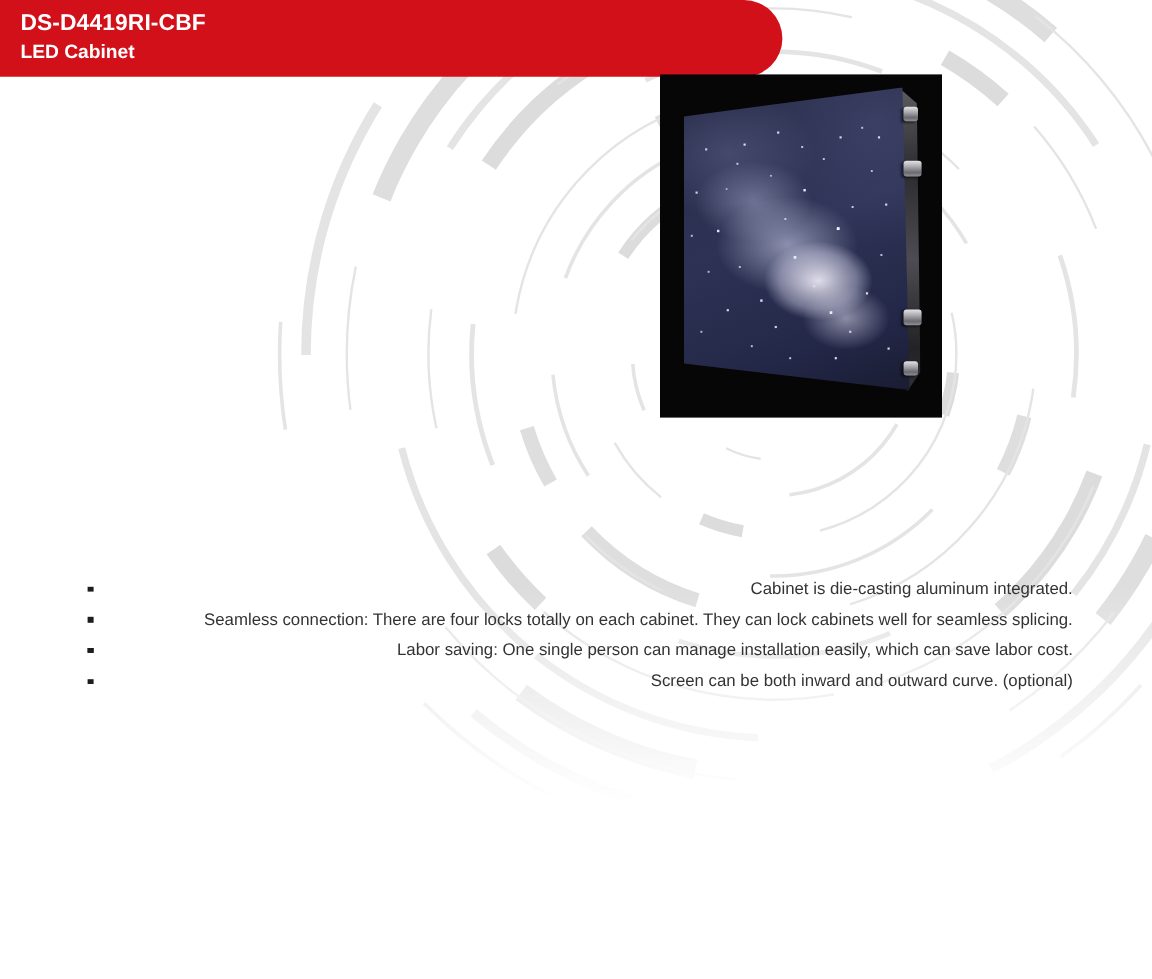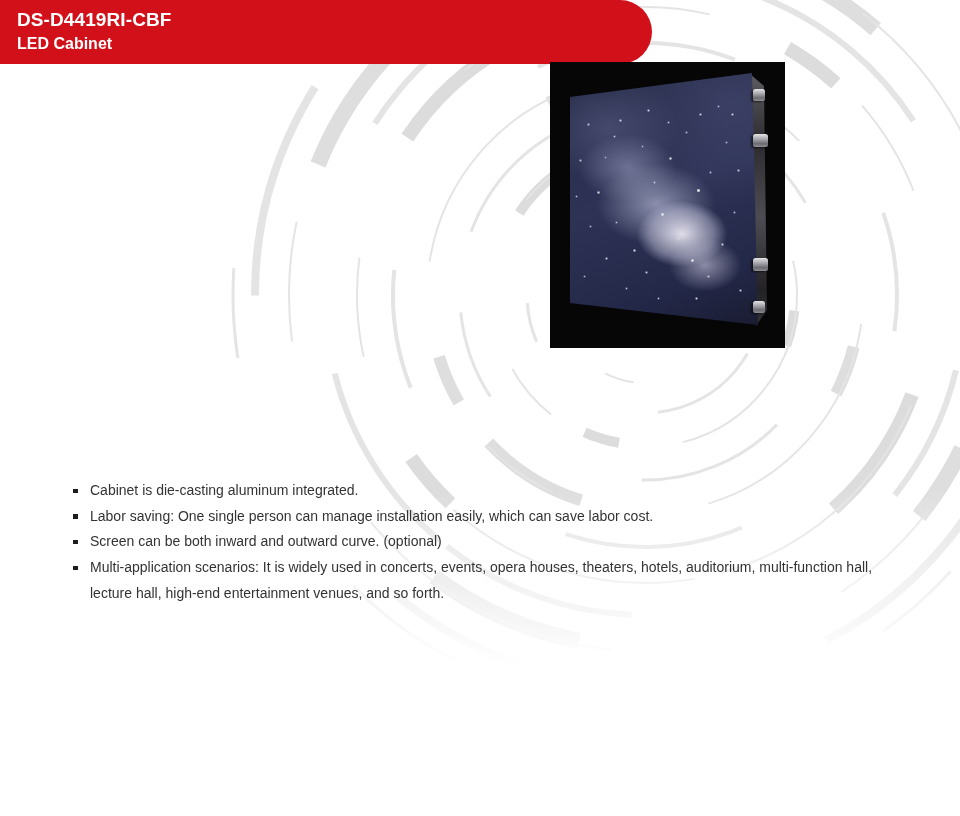--- a/index.html
+++ b/index.html
@@ -108,20 +108,21 @@
     width: 822px;
     z-index: 2;
     list-style: none;
     color: #333333;
     font-size: 14px;
     line-height: 25.7px;
   }
   .features li {
     position: relative;
     padding-left: 18px;
+    text-align: right;
   }
   .bullet-square {
     position: absolute;
     left: 1px; top: 10.5px;
     width: 4.5px; height: 4.5px;
     background: #1d1d1d;
   }
 </style>
 </head>
 <body>
@@ -164,28 +165,28 @@
     <div class="knob knob-4"></div>
   </figure>
 
   <ul class="features">
     <li>
       <span class="bullet-square"></span>
       <span>Cabinet is die-casting aluminum integrated.</span>
     </li>
     <li>
       <span class="bullet-square"></span>
+      <span>Seamless connection: There are four locks totally on each cabinet. They can lock cabinets well for seamless splicing.</span>
+    </li>
+    <li>
+      <span class="bullet-square"></span>
     </li>
     <li>
       <span class="bullet-square"></span>
       <span>Labor saving: One single person can manage installation easily, which can save labor cost.</span>
     </li>
     <li>
       <span class="bullet-square"></span>
       <span>Screen can be both inward and outward curve. (optional)</span>
     </li>
-    <li>
-      <span class="bullet-square"></span>
-      <span>Multi-application scenarios: It is widely used in concerts, events, opera houses, theaters, hotels, auditorium, multi-function hall, lecture hall, high-end entertainment venues, and so forth.</span>
-    </li>
   </ul>
 
 </div>
 
 </body></html>

